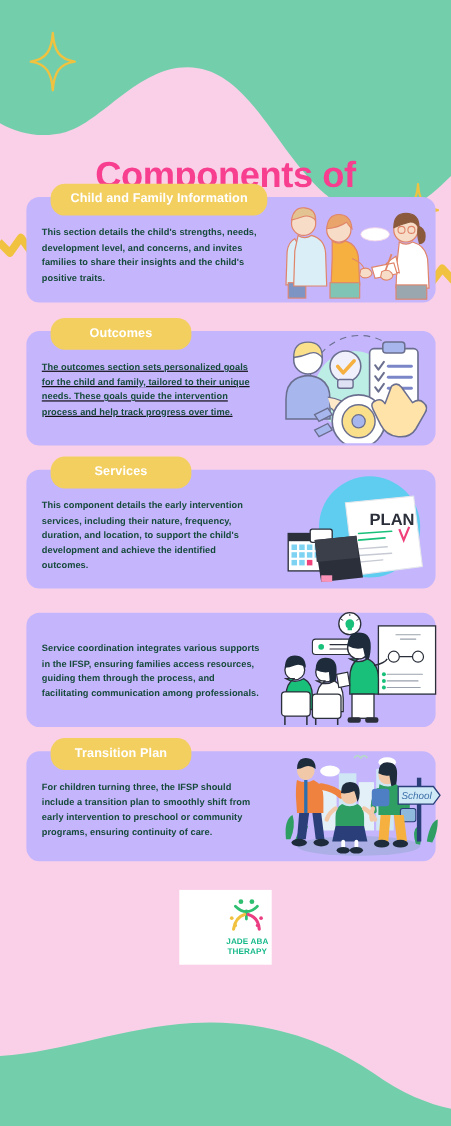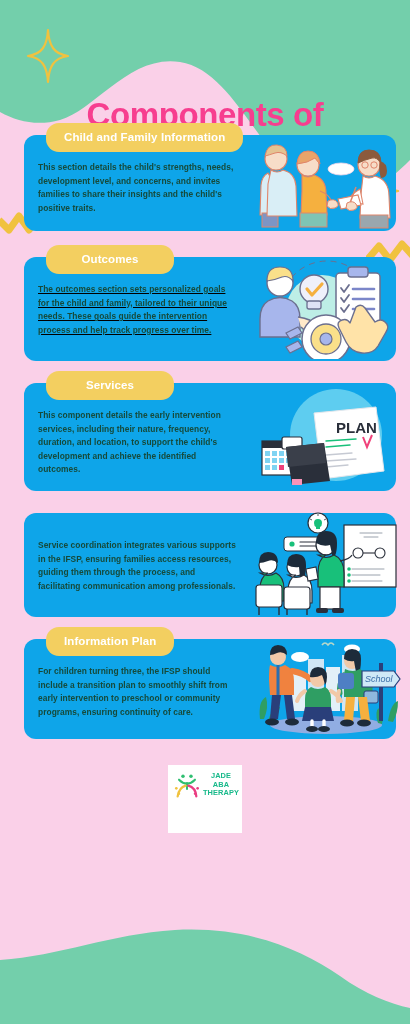--- a/index.html
+++ b/index.html
@@ -30,36 +30,37 @@
     padding-top:96px;
     text-align:center;
   }
   .title {
     color:#f73e8f;
     font-size:33px;
     line-height:1.18;
     font-weight:700;
     letter-spacing:-0.4px;
     padding:0 22px;
+    margin-top:44px;
   }
   .title .line2 { display:block; }
 
   
   .cards {
     position:relative; z-index:3;
     display:flex; flex-direction:column;
     gap:22px;
   }
   .card {
     position:relative;
     margin:0 14px 0 24px;
     min-height:100px;
   }
   .card-body {
-    background:#0ea5e9;
+    background:#c4b5fd;
     border-radius:12px;
     padding:26px 14px 14px 14px;
     min-height:96px;
     position:relative;
     z-index:1;
   }
   .card-pill {
     position:absolute;
     top:-12px; left:22px;
     background:#f3cf60;
@@ -96,23 +97,23 @@
   .card-5 .card-body { min-height:100px; }
 
   
   .footer {
     position:relative; z-index:4;
     margin-top:26px;
     display:flex; justify-content:center;
   }
   .logo-box {
     background:#ffffff;
-    width:74px; height:68px;
-    display:flex; flex-direction:row;
-    align-items:flex-start; justify-content:center;
+    width:84px; height:68px;
+    display:flex; flex-direction:column;
+    align-items:flex-end; justify-content:center;
     padding:5px 3px;
   }
   .logo-mark { width:40px; height:34px; }
   .logo-text {
     margin-top:2px;
     text-align:center;
     color:#17b98a;
     font-size:7.4px;
     font-weight:700;
     line-height:1.18;
@@ -346,21 +347,21 @@
       <polygon points="54,58 64,56 66,68 56,70" fill="#ffffff" stroke="#2a2f3a" stroke-width="1.1"></polygon>
       <rect x="32" y="76" width="26" height="22" rx="3" fill="#ffffff" stroke="#2a2f3a" stroke-width="1.2"></rect>
       <g stroke="#2a2f3a" stroke-width="1.4">
           <line x1="35" y1="98" x2="35" y2="104"></line>
           <line x1="55" y1="98" x2="55" y2="104"></line>
         </g>
     </svg>
   </div>
 
   <div class="card card-5">
-    <div class="card-pill">Information Plan</div>
+    <div class="card-pill">Transition Plan</div>
     <div class="card-body">
       <p class="card-text">For children turning three, the IFSP should include a transition plan to smoothly shift from early intervention to preschool or community programs, ensuring continuity of care.</p>
     </div>
     <svg class="card-art" viewBox="0 0 150 104">
 
       <rect x="56" y="26" width="16" height="52" fill="#cfe6f5"></rect>
       <rect x="74" y="34" width="14" height="44" fill="#e3f0f8"></rect>
       <rect x="90" y="22" width="16" height="56" fill="#cfe6f5"></rect>
       <rect x="40" y="40" width="14" height="38" fill="#e3f0f8"></rect>
 

